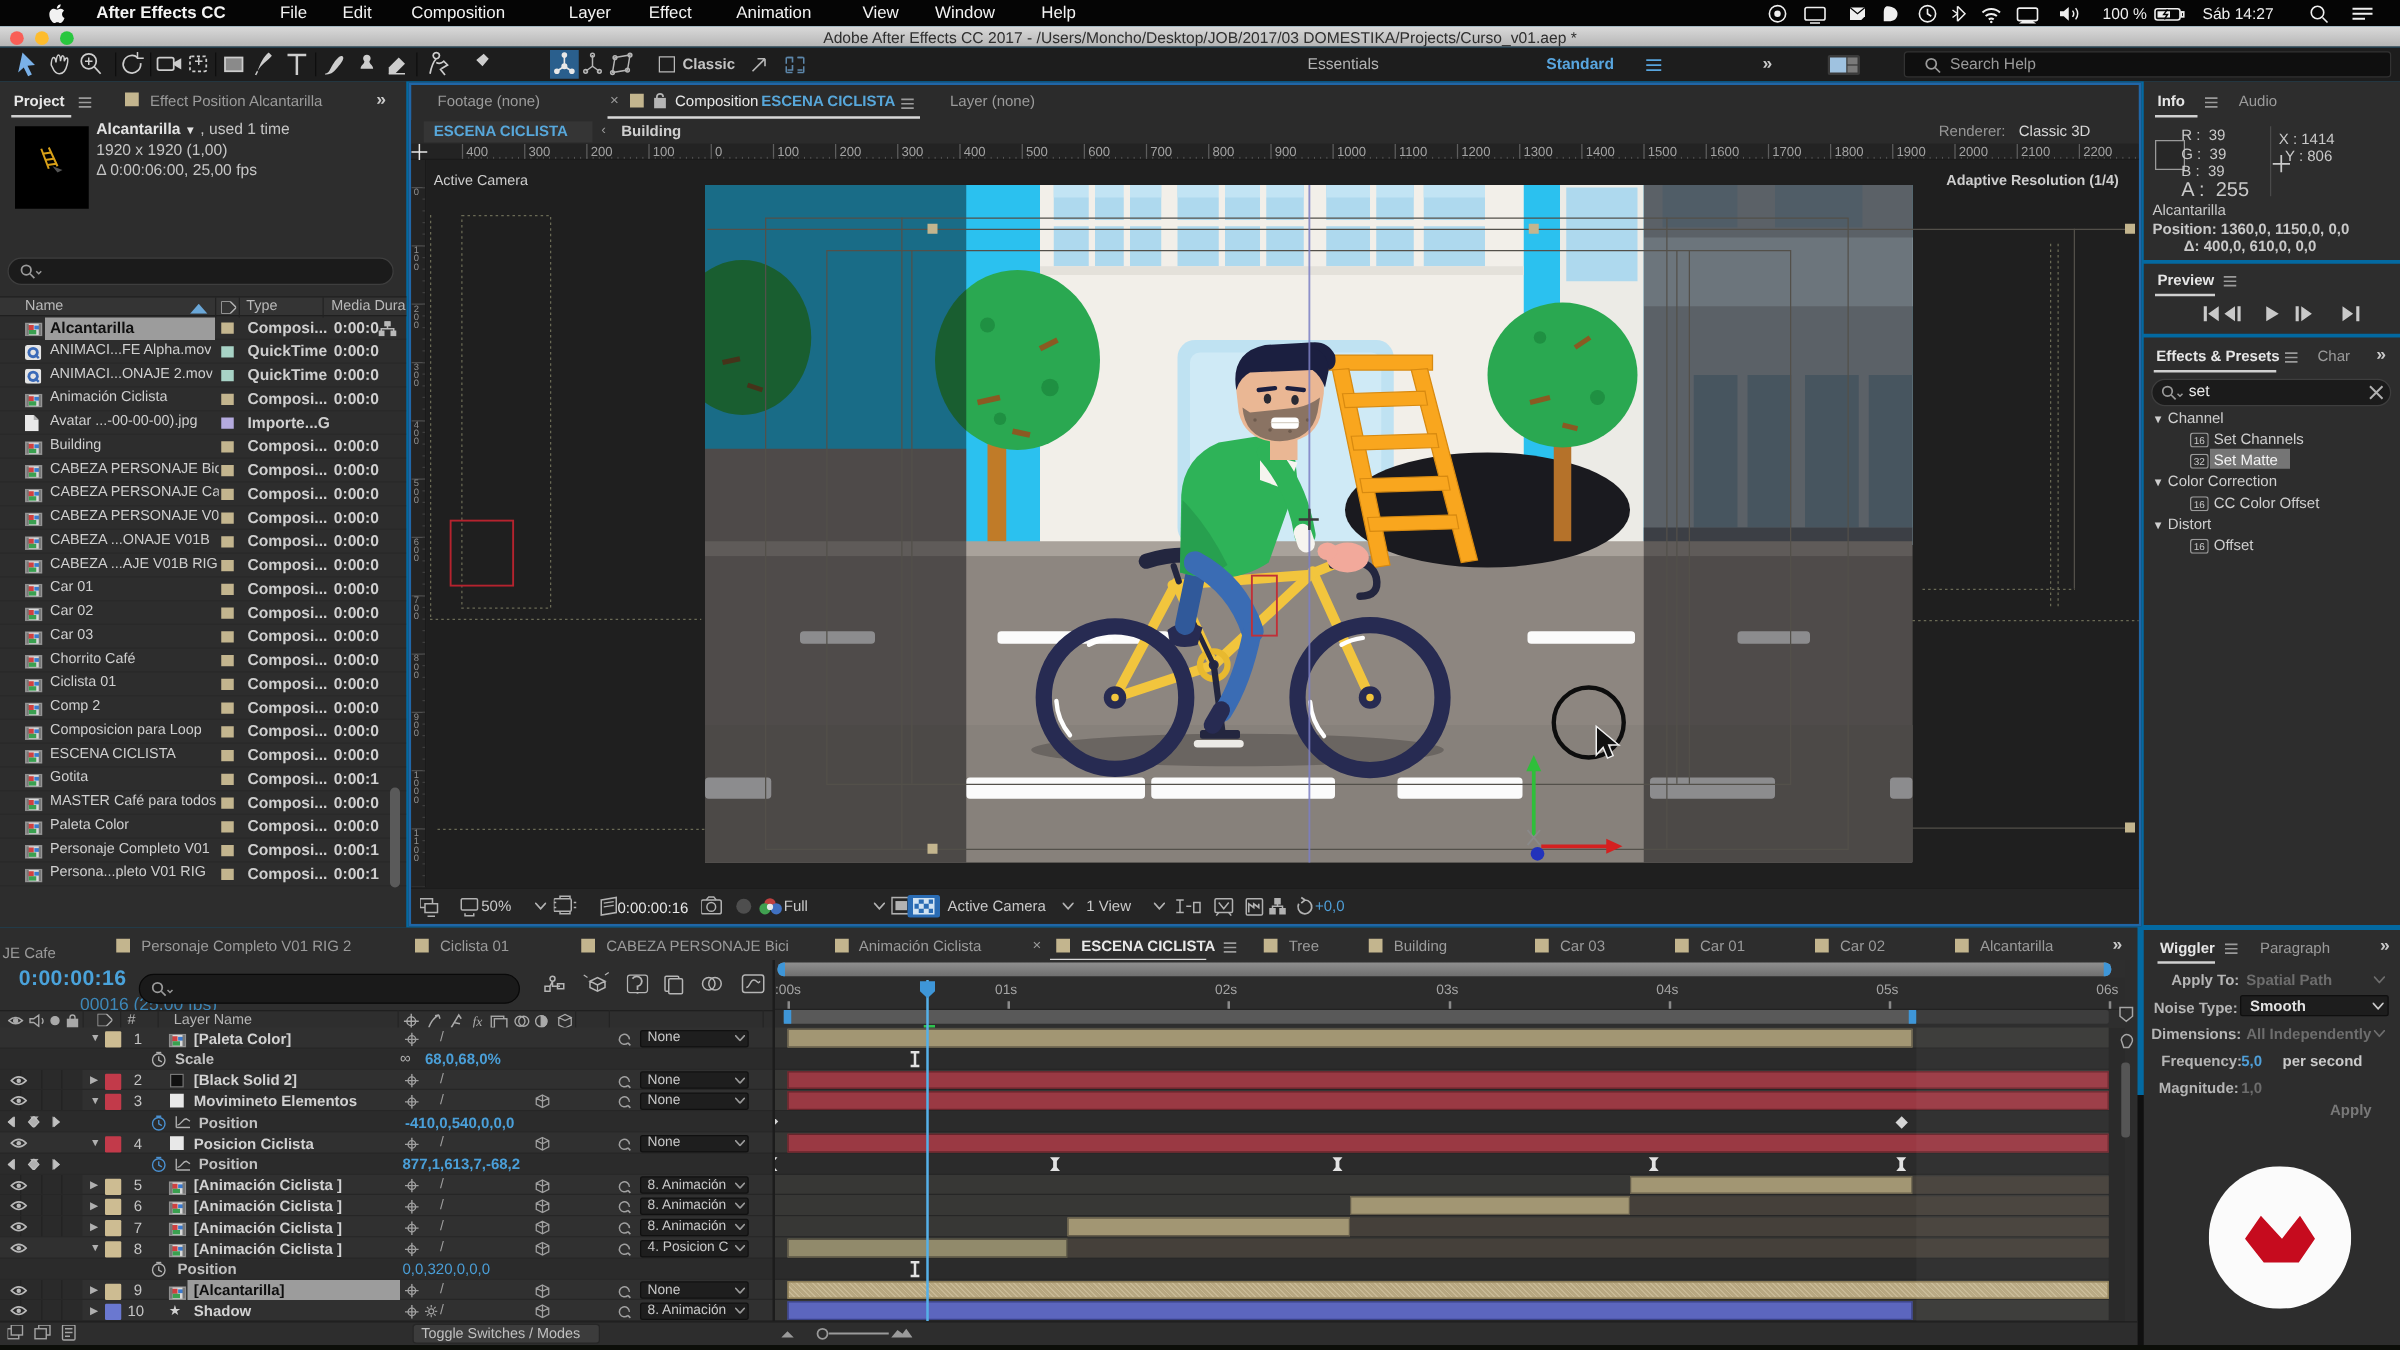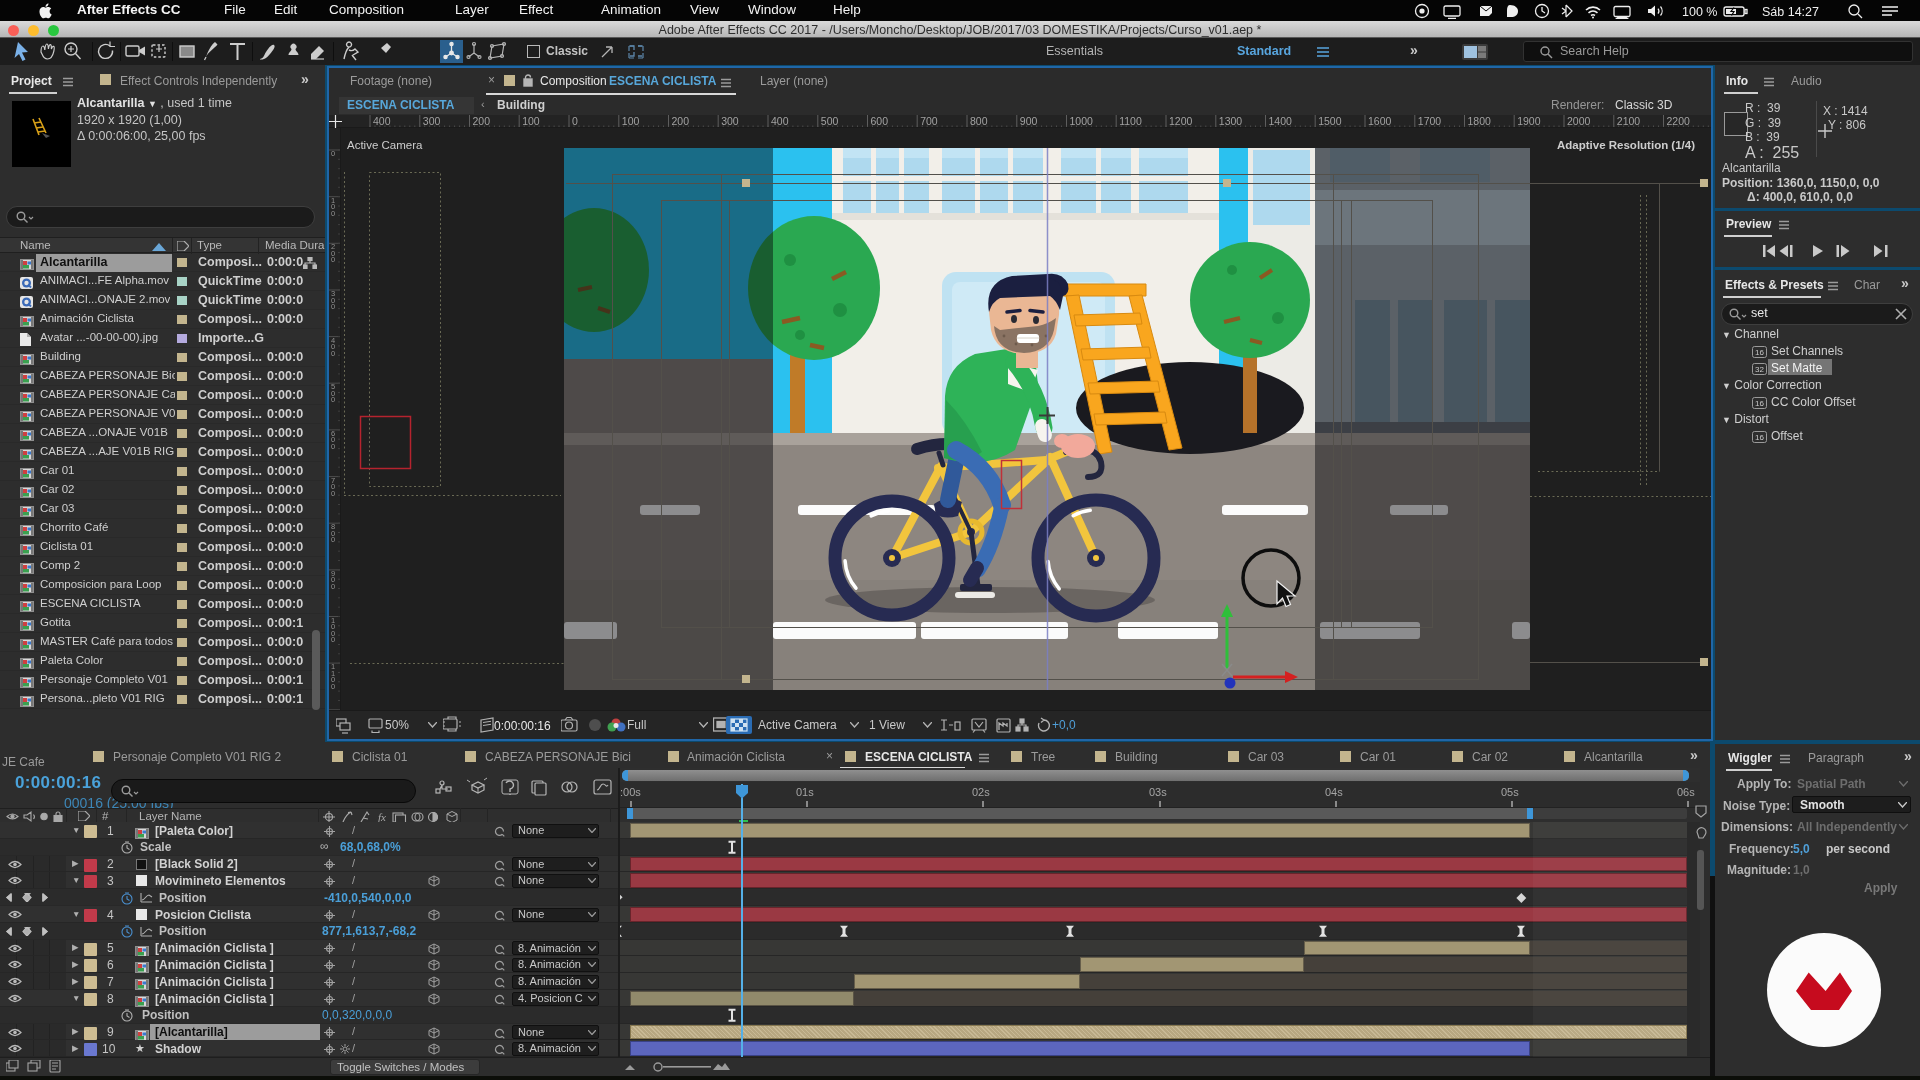--- a/index.html
+++ b/index.html
@@ -1,18 +1,18 @@
 <!DOCTYPE html>
 <html><head>
 <meta charset="utf-8">
 <style>
   * { margin:0; padding:0; box-sizing:border-box; }
   html,body { width:1920px; height:1080px; overflow:hidden; background:#101010; }
   body { font-family:"Liberation Sans", sans-serif; -webkit-font-smoothing:antialiased; }
-  #app { position:absolute; left:0; top:0; width:1920px; height:876px; background:#0c4a6e; }
+  #app { position:absolute; left:0; top:0; width:1920px; height:876px; background:#0369a1; }
   .abs { position:absolute; }
   .txt { white-space:nowrap; }
   .panel { background:#2d2d2d; }
   .tabtxt { font-size:12px; color:#9b9b9b; }
   .tabactive { color:#e8e8e8; }
   .sq { width:11px; height:11px; background:#c3b58e; display:inline-block; }
 </style>
 </head>
 <body>
 <div id="app">
@@ -20,21 +20,21 @@
 <div class="abs" id="menubar" style="left:0;top:0;width:1920px;height:21px;background:#050505;color:#f4f4f4;font-size:13.5px;">
   <svg class="abs" style="left:39px;top:3px" width="14" height="16" viewBox="0 0 170 200">
         <path fill="#f2f2f2" d="M150.4 69.2c-1.1.8-20.2 11.6-20.2 35.5 0 27.6 24.3 37.4 25 37.6-.1.6-3.9 13.4-12.8 26.5-8 11.5-16.3 23-29 23s-16-7.4-30.6-7.4c-14.3 0-19.4 7.6-31 7.6s-19.7-10.7-29-23.8C12.1 152.9 3.3 129.1 3.3 106.5c0-36.2 23.5-55.4 46.7-55.4 12.3 0 22.6 8.1 30.3 8.1 7.4 0 18.9-8.6 32.9-8.6 5.3 0 24.4.5 37.2 18.6zM106.6 35.1c5.8-6.9 9.9-16.4 9.9-26 0-1.3-.1-2.7-.4-3.8-9.4.4-20.7 6.3-27.5 14.2-5.3 6-10.2 15.6-10.2 25.3 0 1.5.2 2.9.3 3.4.6.1 1.6.2 2.5.2 8.5 0 19.1-5.7 25.4-13.3z"></path>
       </svg>
   <span class="abs txt" style="left:77px;top:2px;font-weight:bold;">After Effects CC</span>
   <span class="abs txt" style="left:224px;top:2px;">File</span>
   <span class="abs txt" style="left:274px;top:2px;">Edit</span>
   <span class="abs txt" style="left:329px;top:2px;">Composition</span>
   <span class="abs txt" style="left:455px;top:2px;">Layer</span>
   <span class="abs txt" style="left:519px;top:2px;">Effect</span>
-  <span class="abs txt" style="left:589px;top:2px;margin-left:12px;">Animation</span>
+  <span class="abs txt" style="left:589px;top:2px;">Animation</span>
   <span class="abs txt" style="left:690px;top:2px;">View</span>
   <span class="abs txt" style="left:748px;top:2px;">Window</span>
   <span class="abs txt" style="left:833px;top:2px;">Help</span>
 
   <svg class="abs" style="left:1414px;top:3px" width="510" height="16" viewBox="0 0 510 16" fill="none" stroke="#efefef" stroke-width="1.3">
     <circle cx="8" cy="8" r="6.5"></circle>
         <circle cx="8" cy="8" r="2.6" fill="#efefef" stroke="none"></circle>
     <rect x="30" y="3" width="16" height="10" rx="1.5"></rect>
         <path d="M34 15.5h8" stroke-width="1.5"></path>
     <path d="M66 3h12v7l-3 3h-9z" fill="#efefef" stroke="none"></path>
@@ -166,21 +166,21 @@
 </div>
 
 <div class="abs panel" id="projectpanel" style="left:0;top:65px;width:325px;height:677px;">
 
   <span class="abs txt tabtxt tabactive" style="left:11px;top:9px;font-weight:bold;">Project</span>
   <div class="abs" style="left:9px;top:27px;width:48px;height:2px;background:#d0d0d0;"></div>
   <svg class="abs" style="left:62px;top:12px" width="12" height="10" viewBox="0 0 12 10" stroke="#9b9b9b" stroke-width="1.3">
         <path d="M1 1.5h10M1 5h10M1 8.5h10"></path>
       </svg>
   <span class="abs sq" style="left:100px;top:9px;"></span>
-  <span class="abs txt tabtxt" style="left:120px;top:9px;">Effect Controls Independently</span>
+  <span class="abs txt tabtxt" style="left:120px;top:9px;">Effect Position Alcantarilla</span>
   <span class="abs txt" style="left:301px;top:6px;font-size:14px;color:#c9c9c9;font-weight:bold;">»</span>
 
   <div class="abs" style="left:12px;top:36px;width:59px;height:66px;background:#000;">
     <svg class="abs" style="left:16px;top:16px" width="26" height="22" viewBox="0 0 26 22">
           <g stroke="#d8a018" stroke-width="1.6" fill="none">
             <path d="M5 2l6 16M11 1l7 15"></path>
             <path d="M6 6l7-1M8 11l7-1M10 15l7-1"></path>
           </g>
           <path d="M14 16l8 3-4 2z" fill="#555"></path>
         </svg>

